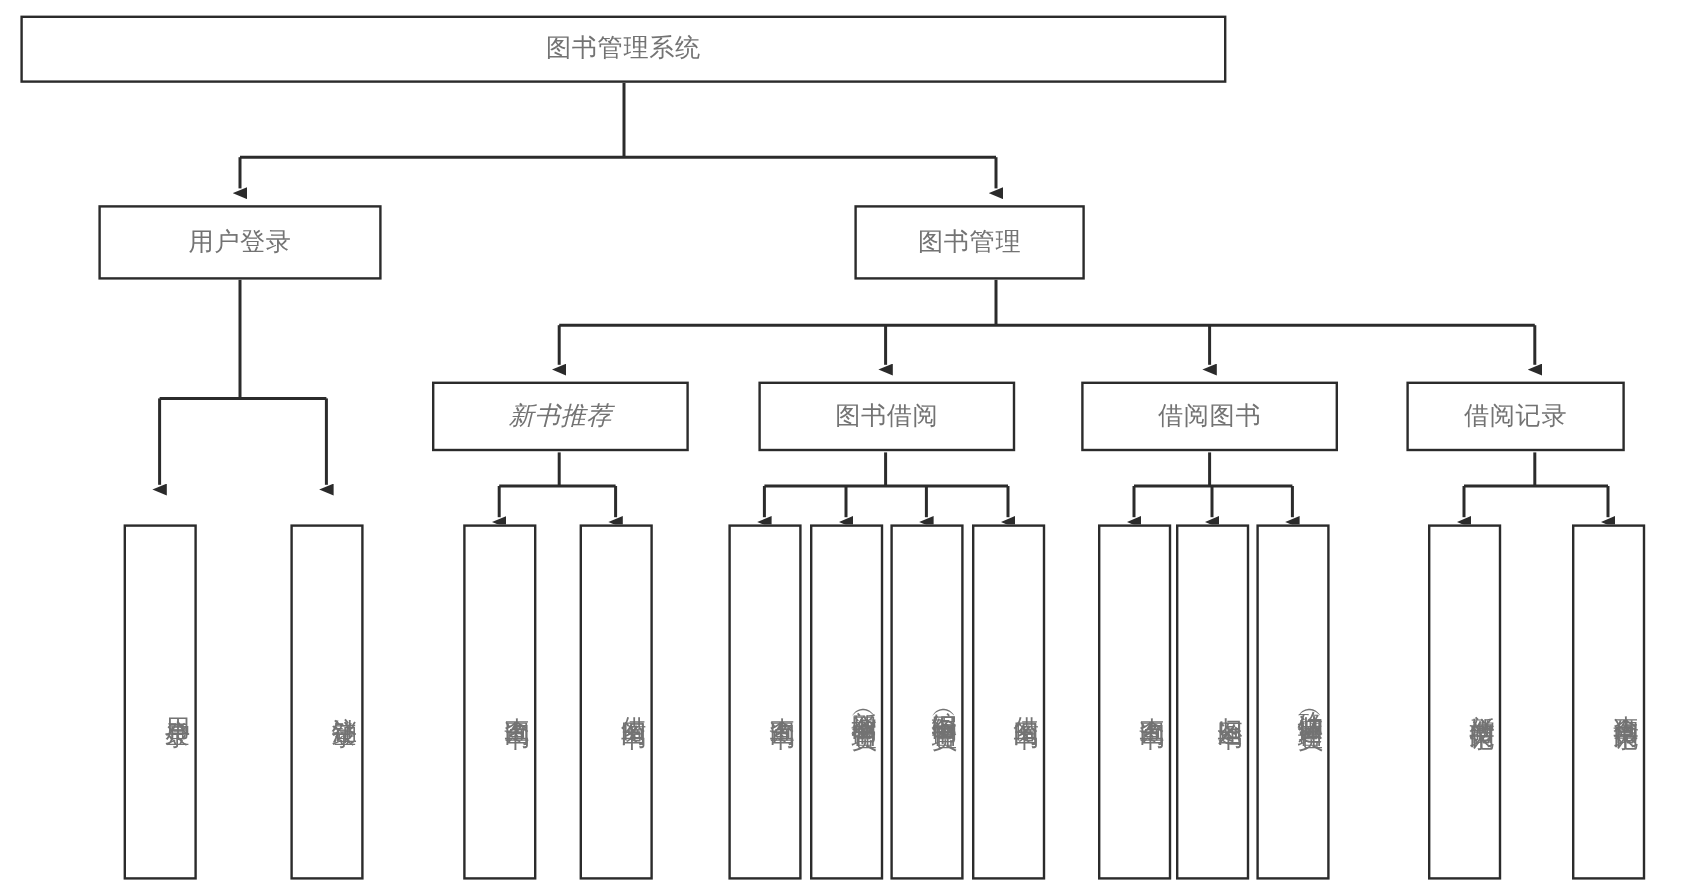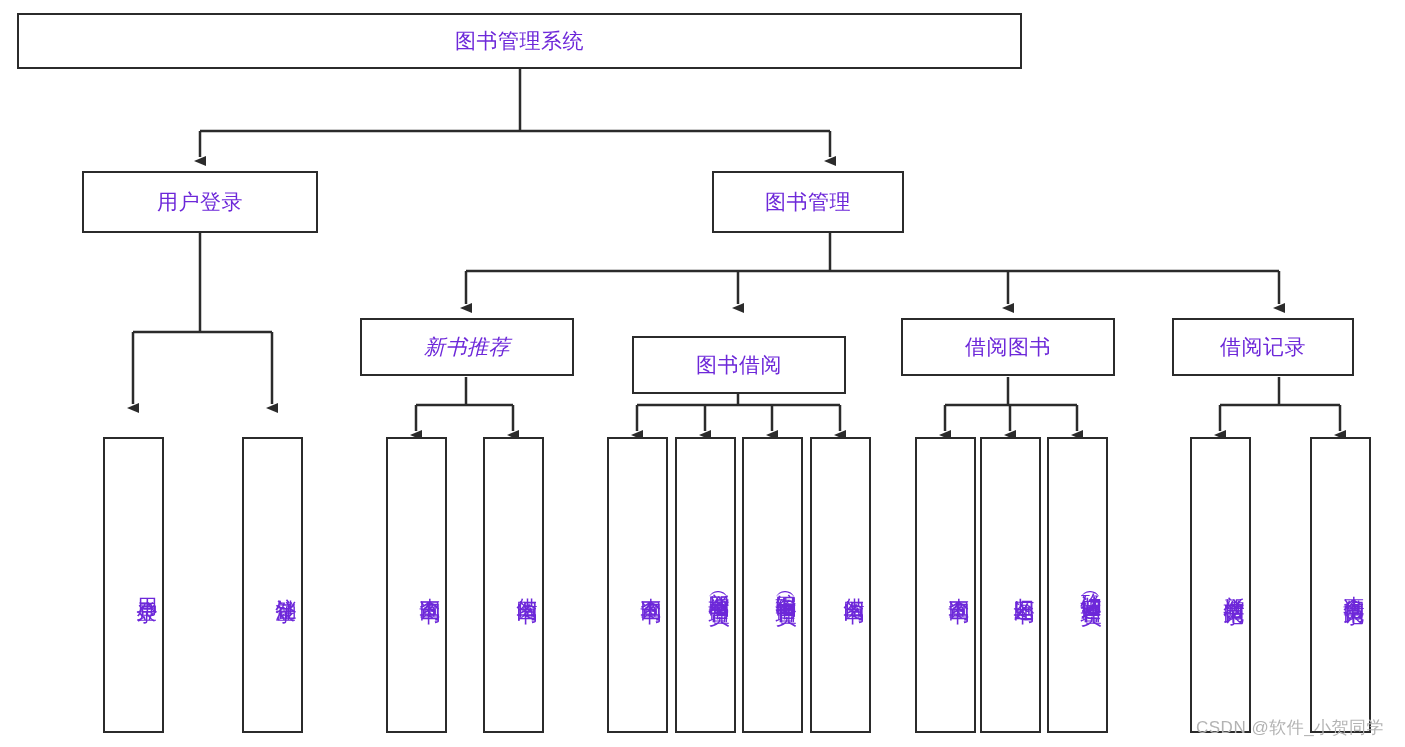--- a/index.html
+++ b/index.html
@@ -29,21 +29,21 @@
   }
   .node {
     position: absolute;
     box-sizing: border-box;
     border: 2px solid #2b2b2b;
     background: #ffffff;
     display: flex;
     align-items: center;
     justify-content: center;
     text-align: center;
-    color: #6d28d9;
+    color: #737373;
     letter-spacing: 0.5px;
   }
   .node.horizontal {
     font-size: 21px;
     line-height: 1.2;
     padding: 2px 6px;
   }
   .node.vertical {
     writing-mode: vertical-rl;
     text-orientation: upright;
@@ -132,21 +132,21 @@
   <div class="node horizontal" style="left:82px; top:171px; width:236px; height:62px;">
     <span class="label">用户登录</span>
   </div>
   <div class="node horizontal" style="left:712px; top:171px; width:192px; height:62px;">
     <span class="label">图书管理</span>
   </div>
 
   <div class="node horizontal" style="left:360px; top:318px; width:214px; height:58px;font-style:italic;">
     <span class="label">新书推荐</span>
   </div>
-  <div class="node horizontal" style="left:632px; top:336px; width:214px; height:58px;">
+  <div class="node horizontal" style="left:632px; top:318px; width:214px; height:58px;">
     <span class="label">图书借阅</span>
   </div>
   <div class="node horizontal" style="left:901px; top:318px; width:214px; height:58px;">
     <span class="label">借阅图书</span>
   </div>
   <div class="node horizontal" style="left:1172px; top:318px; width:182px; height:58px;">
     <span class="label">借阅记录</span>
   </div>
 
   <div class="node vertical" style="left:103px; top:437px; width:61px; height:296px;">
@@ -186,15 +186,14 @@
     <span class="label">确认归还（管理员）</span>
   </div>
 
   <div class="node vertical" style="left:1190px; top:437px; width:61px; height:296px;">
     <span class="label">新增借阅记录</span>
   </div>
   <div class="node vertical" style="left:1310px; top:437px; width:61px; height:296px;">
     <span class="label">查询借阅记录</span>
   </div>
 
-  <div class="watermark" style="left:1196px; top:716px;">CSDN @软件_小贺同学</div>
 
 </div>
 
 </body></html>

